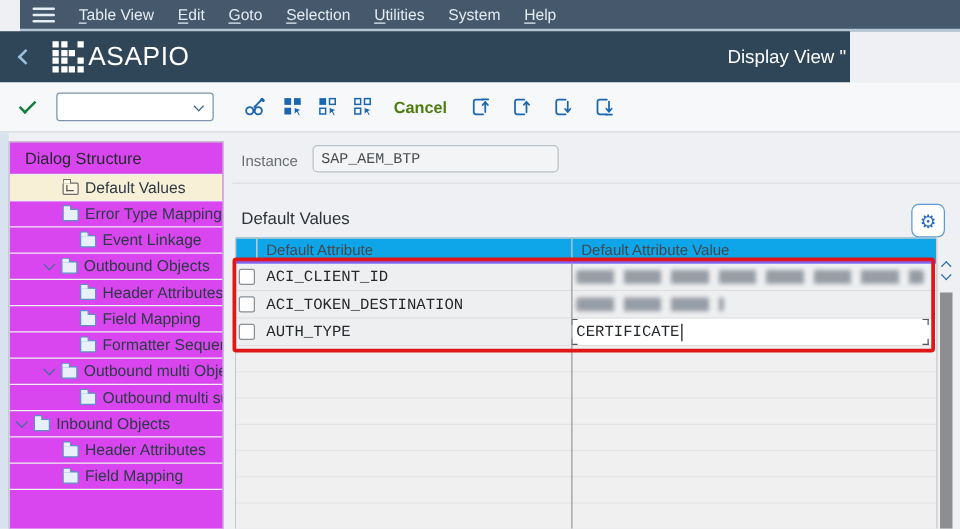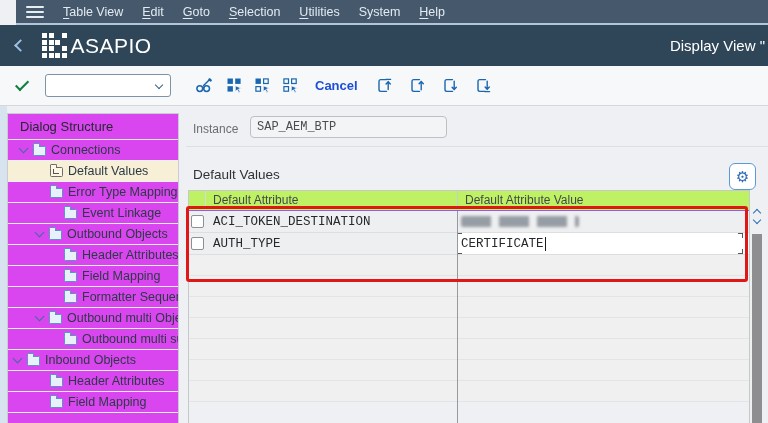--- a/index.html
+++ b/index.html
@@ -8,37 +8,37 @@
 
   
   .menubar { position:absolute; left:16px; top:0; width:768px; height:25px;
     background:#45586c; border-bottom:2px solid #b3c6d8; display:flex; align-items:center; padding-left:10px; }
   .hamburger { width:18px; height:12px; display:flex; flex-direction:column; justify-content:space-between; cursor:pointer; }
   .hamburger i { display:block; height:2px; background:#e6edf3; border-radius:1px; }
   .menu-item { margin-left:19px; font-size:12.5px; color:#e3ebf2; white-space:nowrap; cursor:default; }
   .menu-item u { text-underline-offset:2px; }
 
   
-  .titlebar { position:absolute; left:0; top:25px; width:768px; height:41px; background:#2f4558; display:flex; align-items:center; }
+  .titlebar { position:absolute; left:0; top:25px; width:680px; height:41px; background:#2f4558; display:flex; align-items:center; }
   .back-ic { margin-left:16px; width:9px; height:9px; border-left:2px solid #9cc0e0; border-bottom:2px solid #9cc0e0; transform:rotate(45deg); }
   .logo { display:grid; grid-template-columns:repeat(4,5px); grid-auto-rows:5px; gap:1.5px; margin-left:17px; }
   .logo i { background:#ffffff; }
   .logo i.off { background:transparent; }
   .logo-text { color:#ffffff; font-size:21px; margin-left:4px; letter-spacing:.5px; }
   .win-title { position:absolute; right:3px; top:0; height:41px; line-height:41px; color:#ffffff; font-size:15px; white-space:nowrap; }
 
   
   .toolbar { position:absolute; left:0; top:66px; width:768px; height:40px; background:#f7f8f9;
     border-bottom:1px solid #d5d8db; display:flex; align-items:center; }
   .ok-check { margin-left:17px; width:13px; height:7px; border-left:2.4px solid #107e3e; border-bottom:2.4px solid #107e3e; transform:rotate(-45deg) translateY(-2px); }
   .cmdfield { margin-left:15px; width:126px; height:23px; border:1px solid #7e93a6; border-radius:3px; background:#fff; position:relative; }
   .cmdfield .chev { position:absolute; right:8px; top:7px; width:6px; height:6px; border-right:1.6px solid #34648c; border-bottom:1.6px solid #34648c; transform:rotate(45deg); }
   .tb-icon { width:17px; height:17px; display:inline-block; cursor:pointer; }
   .m24{margin-left:24px} .m14{margin-left:14px} .m11{margin-left:11px} .m16{margin-left:16px} .m18{margin-left:18px}
-  .cancel-link { margin-left:16px; font-size:13px; font-weight:600; color:#1d4ed8; cursor:pointer; }
+  .cancel-link { margin-left:16px; font-size:13px; font-weight:600; color:#4d7c0f; cursor:pointer; }
 
   
   .gutter { position:absolute; left:0; top:106px; width:7px; height:317px; background:#d7e4f0; }
   .sidebar { position:absolute; left:7px; top:113px; width:172px; height:310px; background:#d946ef;
     border:1px solid #c9cdd1; border-bottom:none; overflow:hidden; }
   .sidebar-header { height:26px; line-height:26px; padding-left:12px; font-size:13px; color:#24292e; border-bottom:1px solid #ececec; }
   .tree-row { height:21px; display:flex; align-items:center; border-bottom:1px solid #f0f0f0;
     font-size:12.5px; color:#2c3a45; white-space:nowrap; overflow:hidden; cursor:pointer; }
   .tree-row.selected { background:#f7efd6; }
   .tchev { flex:0 0 15px; position:relative; height:10px; }
@@ -59,21 +59,21 @@
     border:1px solid #bac1c7; border-radius:4px; background:#f3f4f5;
     font-family:"Liberation Mono",monospace; font-size:12px; color:#4a4d50; line-height:20px; padding-left:6px; }
   .main-divider { position:absolute; left:186px; top:146px; width:582px; height:1px; background:#dcdee0; }
   .section-title { position:absolute; left:193px; top:167px; font-size:13.5px; color:#2f3337; }
   .gear-btn { position:absolute; left:729px; top:163px; width:27px; height:27px; border:1.5px solid #5b9bd5;
     border-radius:6px; background:#fff; display:flex; align-items:center; justify-content:center;
     color:#2a6db6; font-size:15px; cursor:pointer; }
 
   
   .table { position:absolute; left:188px; top:190px; width:561px; height:233px; border-left:1px solid #c6c8ca; }
-  .thead { display:flex; height:21px; background:#bef264; border-top:1px solid #c6c8ca; border-bottom:1px solid #8b5cf6;
+  .thead { display:flex; height:21px; background:#0ea5e9; border-top:1px solid #c6c8ca; border-bottom:3px solid #8b5cf6;
     font-size:12px; color:#44484c; }
   .h-check { width:17px; border-right:1px solid #d8dadc; }
   .h-attr { width:251px; padding-left:7px; line-height:18px; }
   .h-val { flex:1; padding-left:7px; line-height:18px; border-left:1px solid #c9cbcd; }
   .trow { display:flex; height:22px; background:#eeeff0; border-bottom:1px solid #dddee0; align-items:center;
     font-family:"Liberation Mono",monospace; font-size:12.5px; color:#26292c; }
   .cell-check { width:17px; display:flex; justify-content:center; }
   .checkbox { width:13px; height:13px; border:1px solid #8a9096; border-radius:2px; background:#fefefe; cursor:pointer; }
   .cell-attr { width:251px; padding-left:7px; overflow:hidden; white-space:nowrap; }
   .cell-val { flex:1; position:relative; height:100%; display:flex; align-items:center; padding-left:4px; overflow:hidden; }
@@ -212,25 +212,20 @@
       <path d="M10.5 2.6 H4.8 Q3 2.6 3 4.4 V12.6 Q3 14.4 4.8 14.4 H10.5"></path>
       <path d="M12.2 4.2 V11.8 M12.2 12.4 L10.1 10 M12.2 12.4 L14.3 10 M9.8 14.6 H14.6"></path>
     </svg>
   </span>
 </div>
 
 <div class="gutter"></div>
 <div class="sidebar">
   <div class="sidebar-header">Dialog Structure</div>
   <div id="tree">
-      <div class="tree-row" style="padding-left: 10px;">
-        <span class="tchev"></span>
-        <span class="folder"></span>
-        <span class="tlabel">Connections</span>
-      </div>
       <div class="tree-row selected" style="padding-left: 42px;">
         <span class="folder sel"></span>
         <span class="tlabel">Default Values</span>
       </div>
       <div class="tree-row" style="padding-left: 42px;">
         <span class="folder"></span>
         <span class="tlabel">Error Type Mapping</span>
       </div>
       <div class="tree-row" style="padding-left: 56px;">
         <span class="folder"></span>
@@ -288,20 +283,29 @@
   <div class="thead">
     <div class="h-check"></div>
     <div class="h-attr">Default Attribute</div>
     <div class="h-val">Default Attribute Value</div>
   </div>
   <div id="tbl-rows">
       <div class="trow">
         <div class="cell-check">
           <span class="checkbox"></span>
         </div>
+        <div class="cell-attr">ACI_CLIENT_ID</div>
+        <div class="cell-val">
+          <span class="blur" style="width: 278px;"></span>
+        </div>
+      </div>
+      <div class="trow">
+        <div class="cell-check">
+          <span class="checkbox"></span>
+        </div>
         <div class="cell-attr">ACI_TOKEN_DESTINATION</div>
         <div class="cell-val">
           <span class="blur" style="width: 118px;"></span>
         </div>
       </div>
       <div class="trow">
         <div class="cell-check">
           <span class="checkbox"></span>
         </div>
         <div class="cell-attr">AUTH_TYPE</div>

